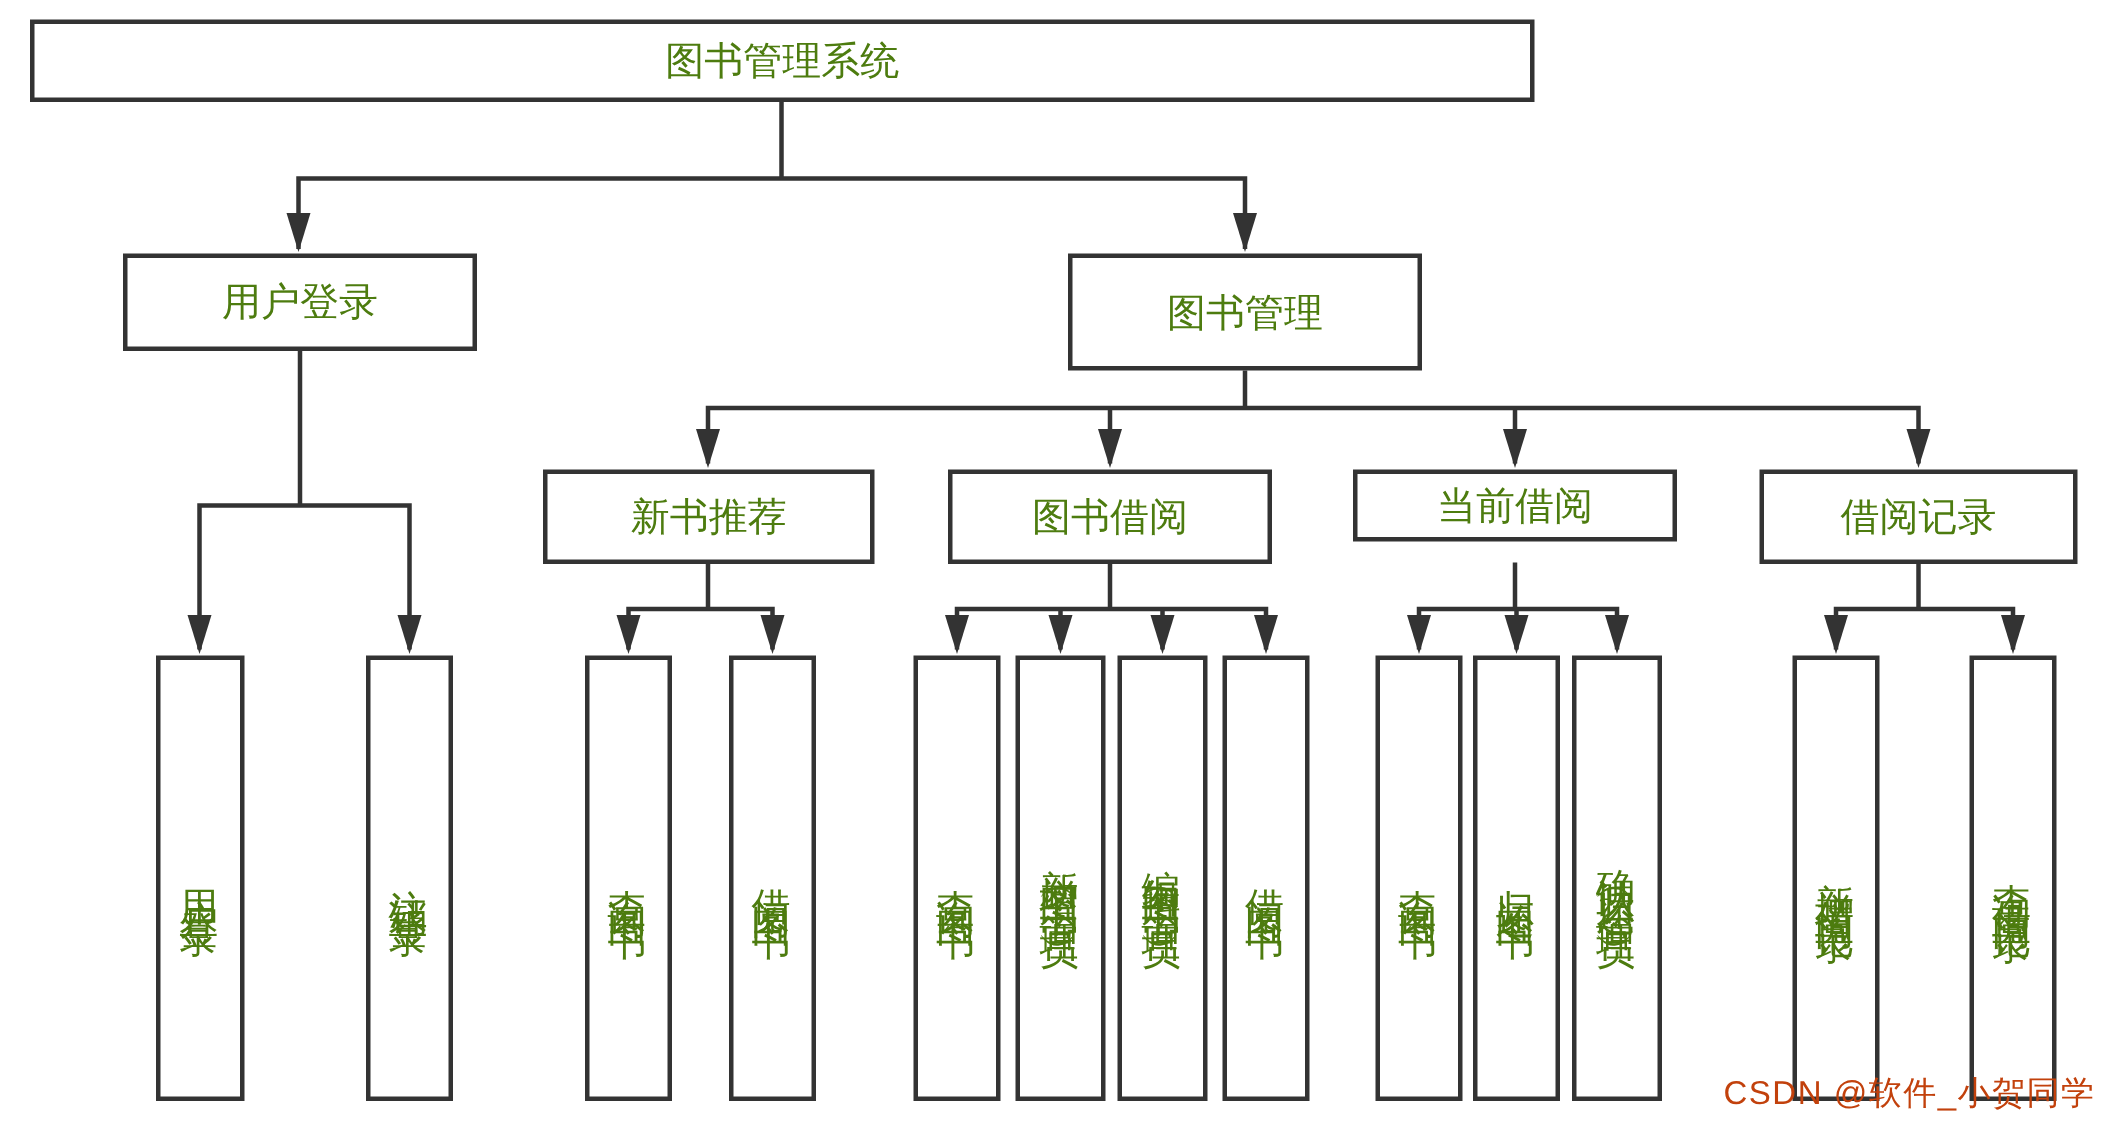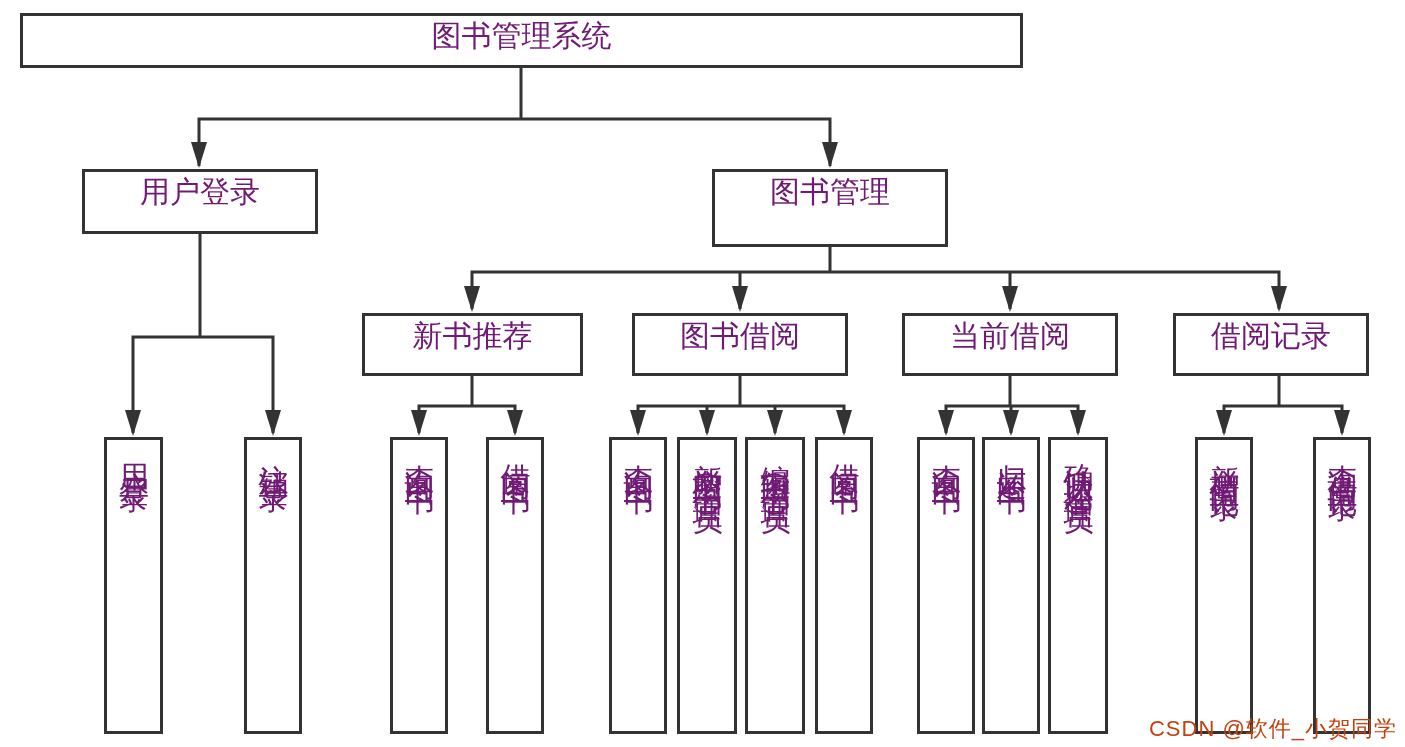--- a/index.html
+++ b/index.html
@@ -20,23 +20,24 @@
     left: 0;
     top: 0;
     z-index: 1;
   }
   .box {
     position: absolute;
     box-sizing: border-box;
     background: #ffffff;
     border: 3px solid #333333;
     display: flex;
+    align-items: center;
     justify-content: center;
-    color: #701a75;
-    font-size: 30px;
+    color: #4d7c0f;
+    font-size: 26px;
     z-index: 2;
     white-space: nowrap;
   }
   .leaf span {
     writing-mode: vertical-rl;
     text-orientation: mixed;
     letter-spacing: 6px;
     white-space: nowrap;
   }
   .watermark {
@@ -108,24 +109,24 @@
   <div class="box" style="left:712px; top:169px; width:236px; height:78px;">
     <span>图书管理</span>
   </div>
 
   <div class="box" style="left:362px; top:313px; width:221px; height:63px;">
     <span>新书推荐</span>
   </div>
   <div class="box" style="left:632px; top:313px; width:216px; height:63px;">
     <span>图书借阅</span>
   </div>
-  <div class="box" style="left:902px; top:313px; width:216px; height:63px;">
+  <div class="box" style="left:902px; top:313px; width:216px; height:48px;">
     <span>当前借阅</span>
   </div>
-  <div class="box" style="left:1173px; top:313px; width:196px; height:63px;">
+  <div class="box" style="left:1173px; top:313px; width:212px; height:63px;">
     <span>借阅记录</span>
   </div>
 
   <div class="box leaf" style="left:104px; top:437px; width:59px; height:297px;">
     <span style="letter-spacing: 7px;">用户登录</span>
   </div>
   <div class="box leaf" style="left:244px; top:437px; width:58px; height:297px;">
     <span style="letter-spacing: 7px;">注销登录</span>
   </div>
   <div class="box leaf" style="left:390px; top:437px; width:58px; height:297px;">

